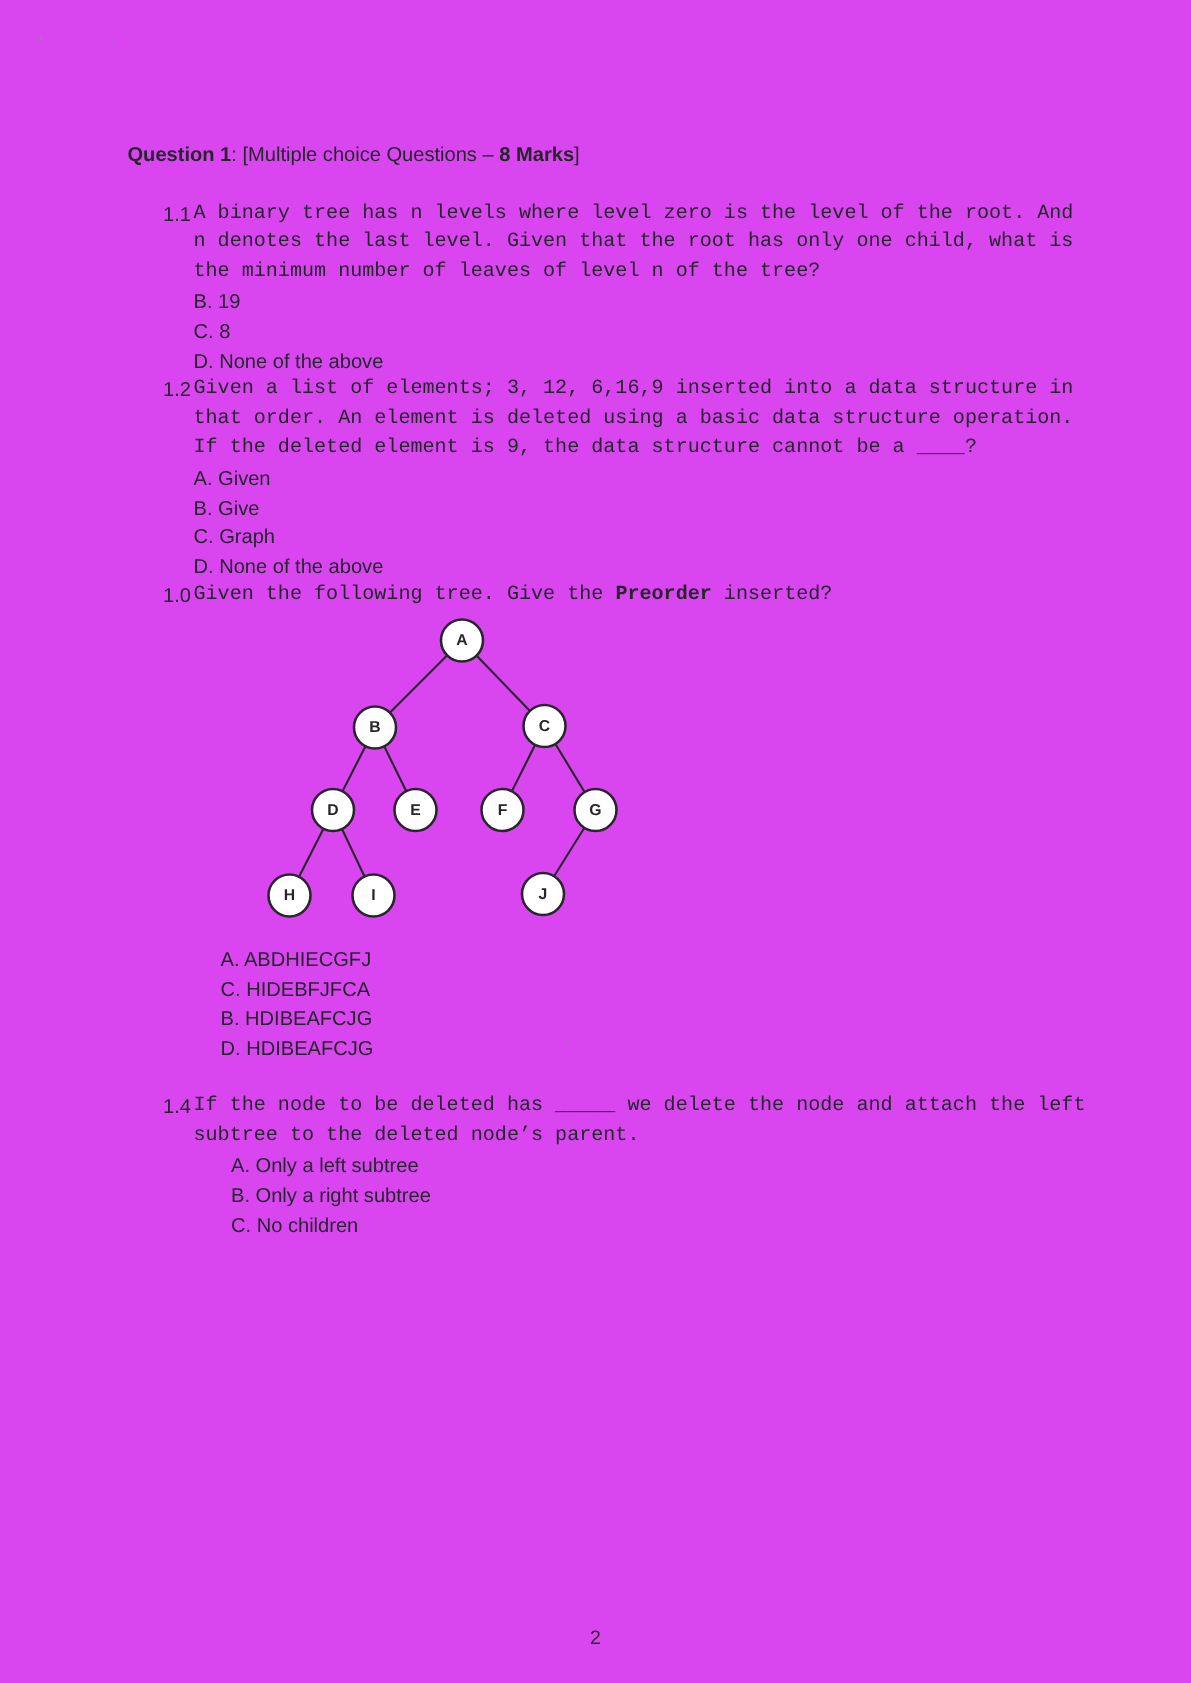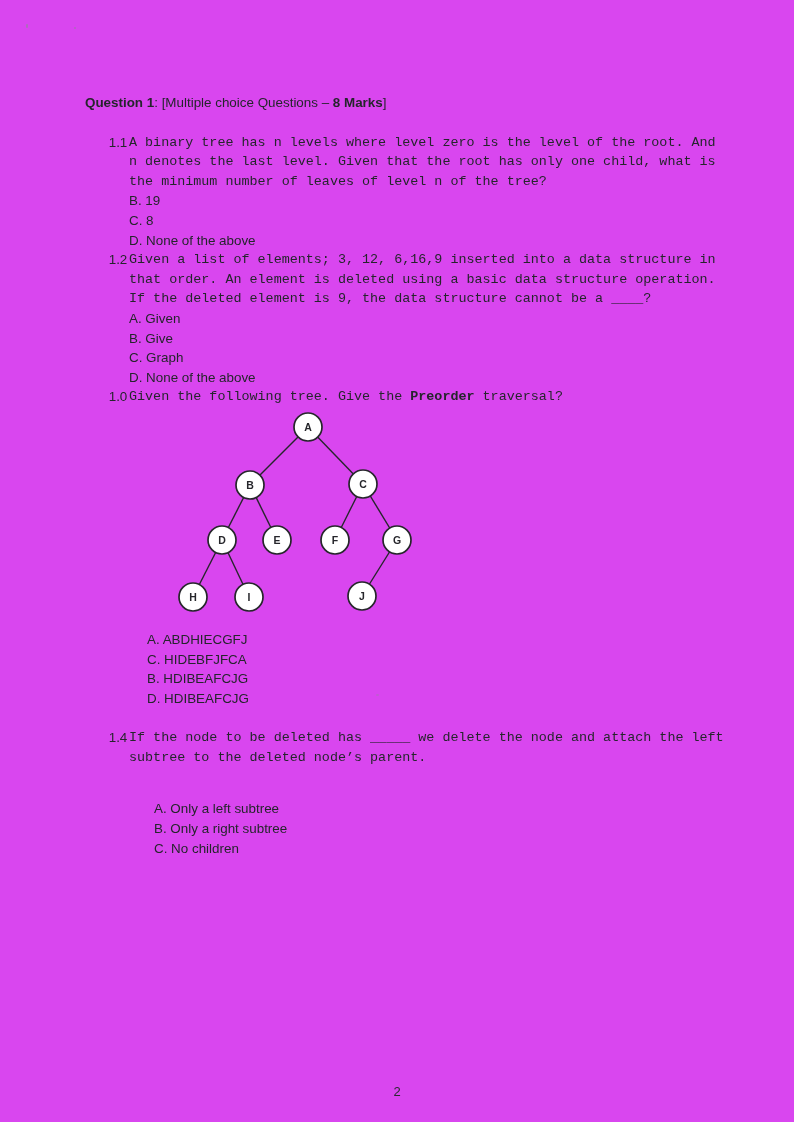--- a/index.html
+++ b/index.html
@@ -18,21 +18,21 @@
   }
   .heading{margin:0 0 20px 0;}
   .heading .b{font-weight:bold;}
   .question{margin-left:22px;}
   .q-row{display:flex;}
   .q-num{flex:0 0 22px;font-weight:normal;text-align:center;}
   .q-text{flex:1;max-width:600px;font-family:Liberation Mono, monospace;}
   .q-text .b{font-weight:bold;}
   .options{margin-left:22px;}
   .options.indent-lg{margin-left:40px;}
-  .options.indent-xl{margin-left:47px;margin-top:32px;}
+  .options.indent-xl{margin-left:47px;}
   .q-gap{margin-top:20px;}
   .tree-wrap{margin:4px 0 17px 63px;width:250px;height:202px;}
   .tree-wrap svg{display:block;}
   .page-number{
     position:absolute;top:1082px;left:0;width:794px;
     text-align:center;font-size:13px;color:#2a2a31;
   }
   .speck{position:absolute;background:#8a8a92;border-radius:1px;}
   .speck.s1{left:26px;top:24px;width:2px;height:4px;opacity:.55;}
   .speck.s2{left:74px;top:27px;width:2px;height:2px;opacity:.5;}
@@ -70,21 +70,21 @@
       <div>A. Given</div>
       <div>B. Give</div>
       <div>C. Graph</div>
       <div>D. None of the above</div>
     </div>
   </div>
 
   <div class="question">
     <div class="q-row">
       <span class="q-num">1.0</span>
-      <div class="q-text"><span>Given the following tree. Give the </span><span class="b">Preorder</span><span> traversal?</span></div>
+      <div class="q-text"><span>Given the following tree. Give the </span><span class="b">Preorder</span><span> inserted?</span></div>
     </div>
     <div class="tree-wrap">
       <svg width="250" height="202" viewBox="170 420 250 202">
           <line x1="308" y1="436" x2="250" y2="494" stroke="#26262b" stroke-width="1.4"></line>
           <line x1="308" y1="436" x2="363" y2="493" stroke="#26262b" stroke-width="1.4"></line>
           <line x1="250" y1="494" x2="222" y2="549" stroke="#26262b" stroke-width="1.4"></line>
           <line x1="250" y1="494" x2="277" y2="549" stroke="#26262b" stroke-width="1.4"></line>
           <line x1="363" y1="493" x2="335" y2="549" stroke="#26262b" stroke-width="1.4"></line>
           <line x1="363" y1="493" x2="397" y2="549" stroke="#26262b" stroke-width="1.4"></line>
           <line x1="222" y1="549" x2="193" y2="606" stroke="#26262b" stroke-width="1.4"></line>

